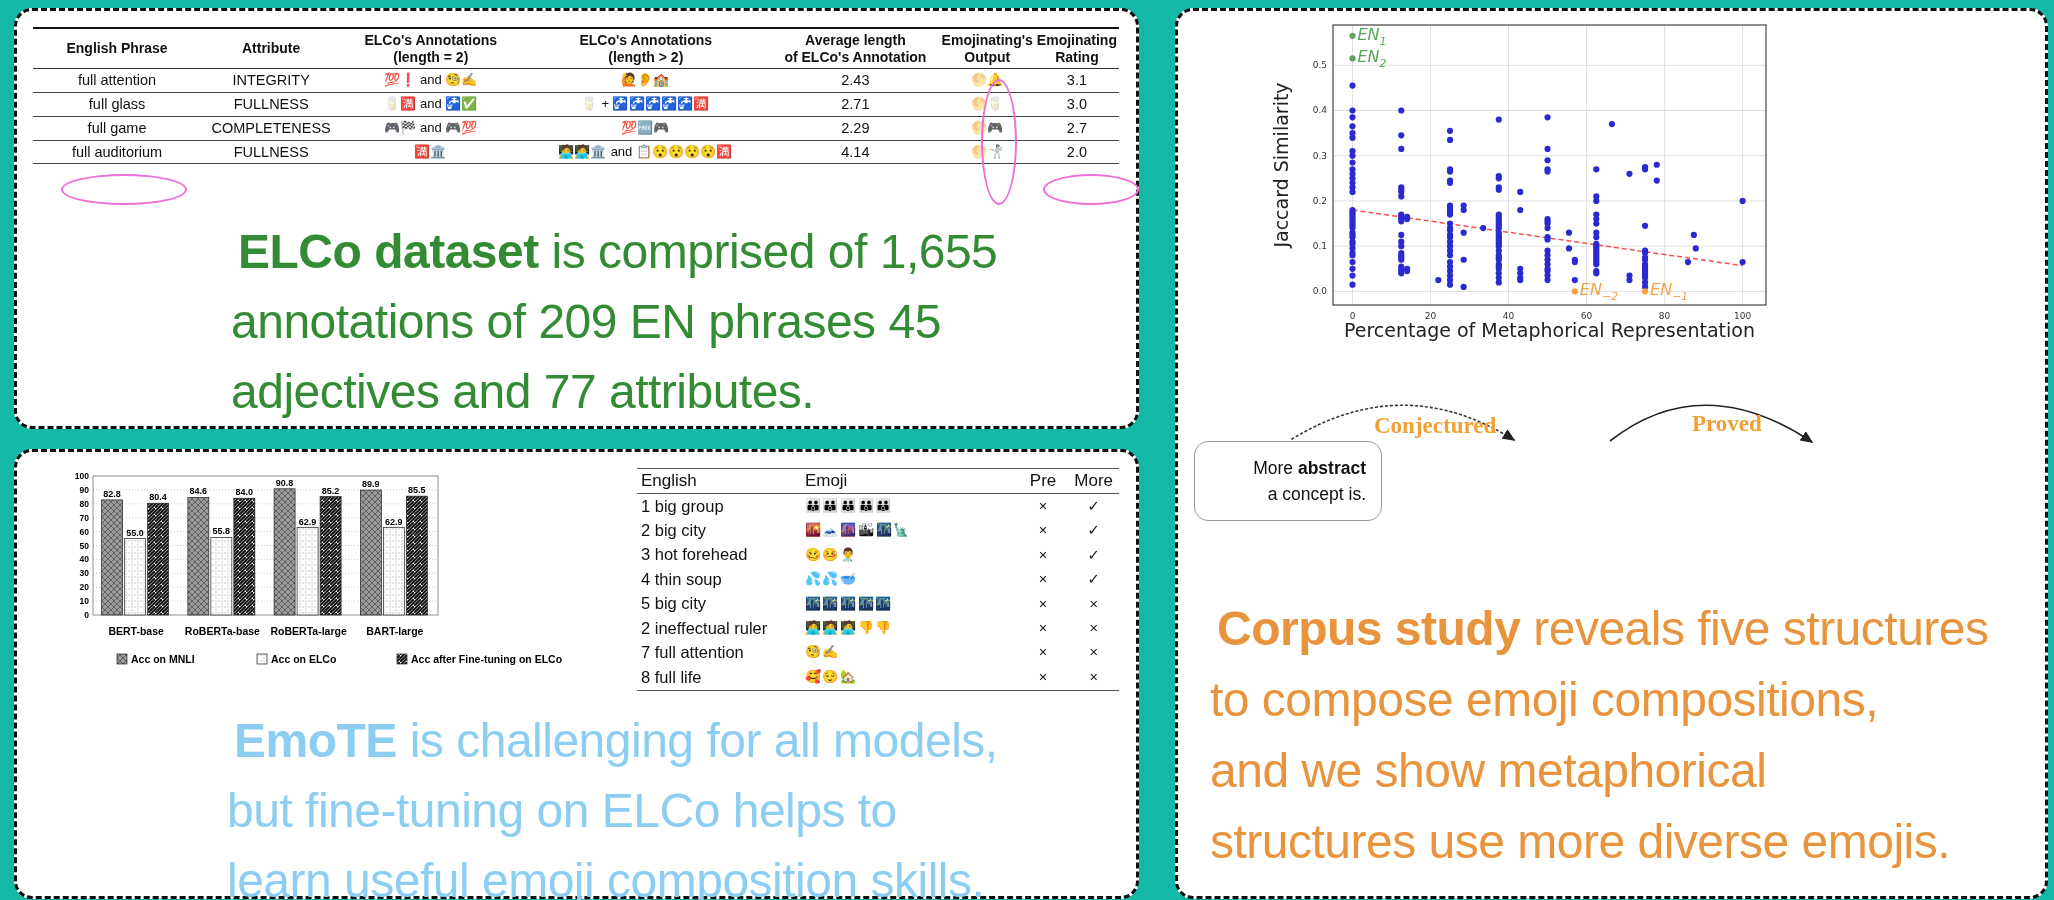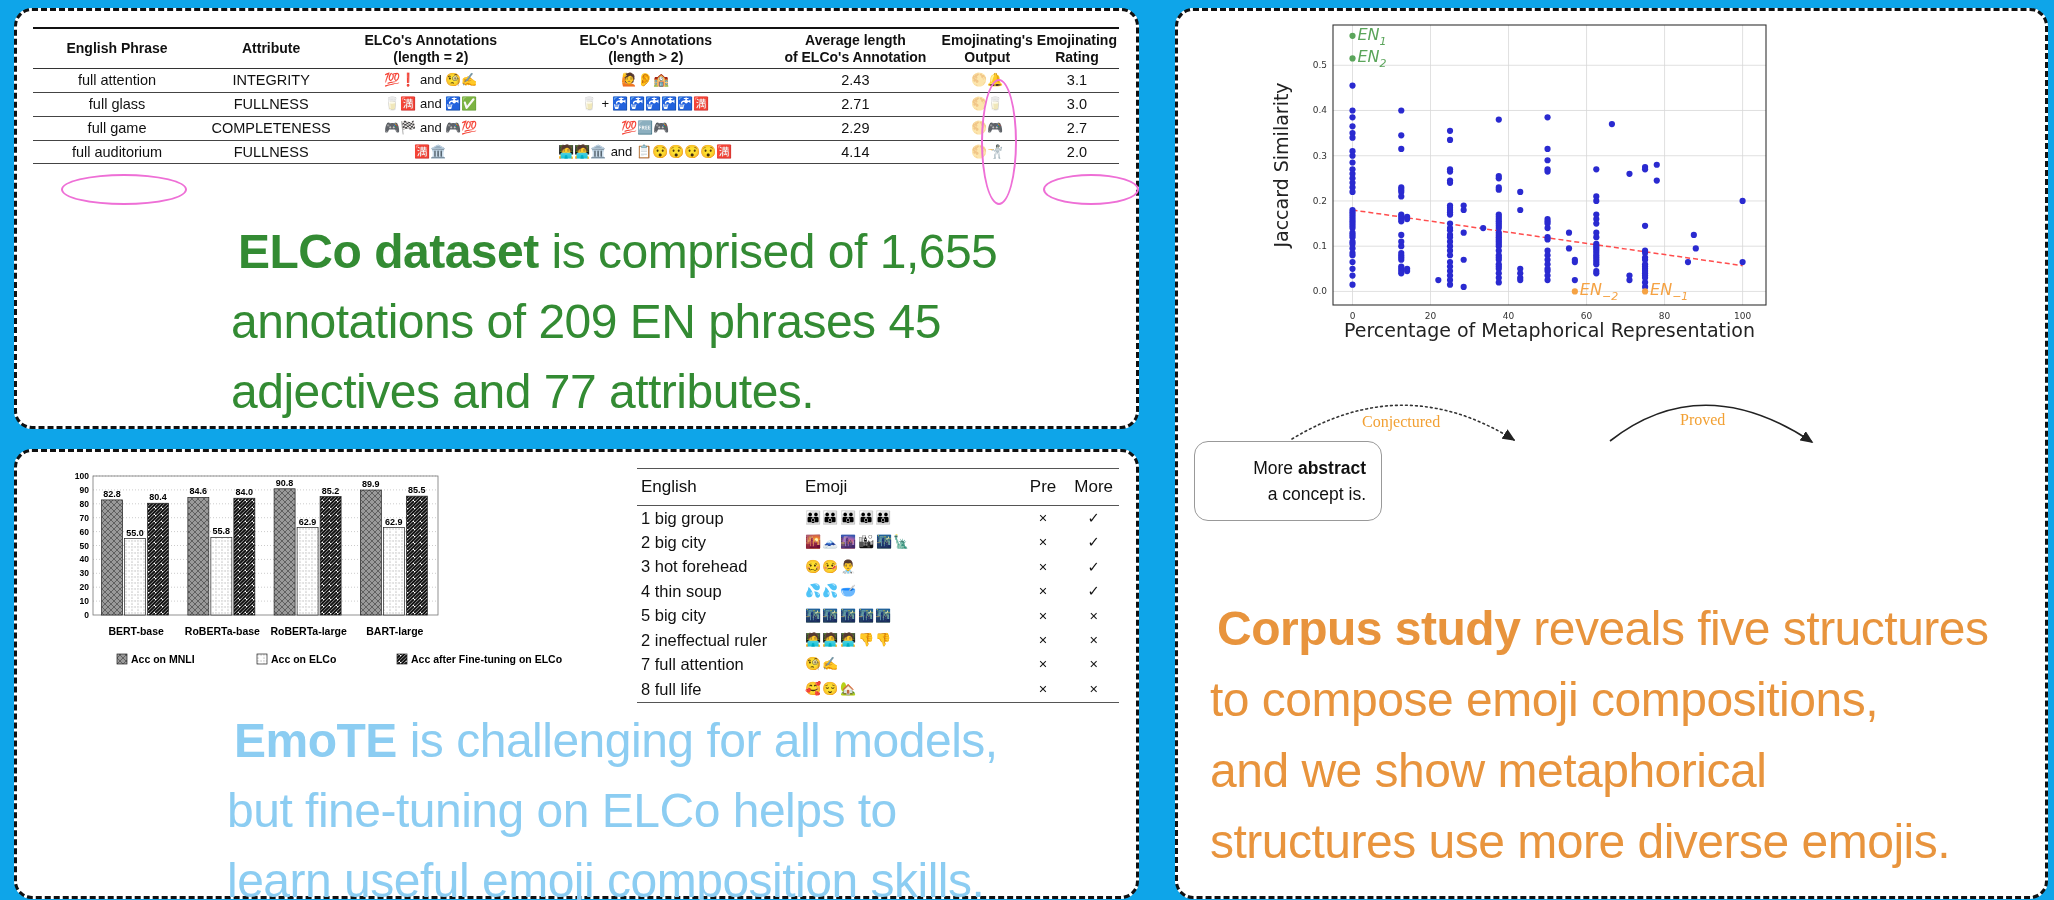--- a/index.html
+++ b/index.html
@@ -1,16 +1,16 @@
 <!DOCTYPE html>
 <html><head>
 <meta charset="utf-8">
 <style>
   html,body{margin:0;padding:0;background:#fff;}
-  .stage{position:relative;width:2054px;height:900px;background:#0ea5e9;overflow:hidden;
+  .stage{position:relative;width:2054px;height:900px;background:#14b8a6;overflow:hidden;
          font-family:"Liberation Sans",sans-serif;color:#111;}
   .panel{position:absolute;border:3px dashed #111;border-radius:18px;background:#fff;}
   #panel-elco{left:14px;top:8px;width:1119px;height:415px;}
   #panel-emote{left:14px;top:449px;width:1119px;height:444px;}
   #panel-corpus{left:1175px;top:8px;width:867px;height:885px;}
 
   
   .elco-table-wrap{position:absolute;left:16px;top:16px;width:1086px;}
   #elco-table{width:100%;border-collapse:collapse;border-top:2px solid #111;border-bottom:1.4px solid #333;}
   #elco-table th{font-size:14px;font-weight:bold;white-space:pre-line;line-height:1.18;
@@ -34,42 +34,42 @@
 
   
   #bar-svg{position:absolute;left:40px;top:14px;}
   .bt{font-size:8.5px;font-weight:bold;font-family:"Liberation Sans",sans-serif;}
   .bv{font-size:9px;font-weight:bold;font-family:"Liberation Sans",sans-serif;}
   .bc{font-size:10.5px;font-weight:bold;font-family:"Liberation Sans",sans-serif;}
 
   
   .emoji-table-wrap{position:absolute;left:620px;top:16px;width:482px;}
   #emoji-table{width:100%;border-collapse:collapse;border-top:1.5px solid #555;border-bottom:1.5px solid #555;}
-  #emoji-table th{font-size:17px;font-weight:normal;text-align:left;padding:8px 4px;border-bottom:1.5px solid #555;}
+  #emoji-table th{font-size:17px;font-weight:normal;text-align:left;padding:2px 4px;border-bottom:1.5px solid #555;}
   #emoji-table th:nth-child(3),#emoji-table th:nth-child(4){text-align:center;}
   #emoji-table td{font-size:16.5px;padding:1.5px 4px;line-height:1.3;}
   #emoji-table td:nth-child(2){font-size:13px;letter-spacing:1.5px;}
   #emoji-table td:nth-child(3),#emoji-table td:nth-child(4){text-align:center;font-size:14.5px;}
 
   
   #scatter-svg{position:absolute;left:80px;top:4px;}
   .st{font-size:9px;font-family:"DejaVu Sans",sans-serif;fill:#333;}
   .sxl{font-size:19px;font-family:"DejaVu Sans",sans-serif;fill:#222;}
   .sa{font-size:16px;font-style:italic;font-family:"DejaVu Sans",sans-serif;}
 
   
   .dbox{position:absolute;border:1.5px solid #999;border-radius:14px;background:#fff;
         padding:13px 15px;font-size:17.5px;line-height:1.5;color:#111;}
   .dbox .bb{font-weight:bold;}
   #dbox1{left:16px;top:430px;width:156px;height:52px;text-align:right;}
   #dbox2{left:291px;top:424px;width:154px;height:80px;}
   #dbox3{left:563px;top:430px;width:166px;height:52px;}
   #arrows-svg{position:absolute;left:0;top:360px;}
   .arrow-label{position:absolute;color:#f2a033;font-family:"Liberation Serif",serif;
-               font-weight:normal;font-size:16px;}
+               font-weight:bold;font-size:23px;margin-left:12px;}
   #lbl-conjectured{left:184px;top:402px;}
   #lbl-proved{left:502px;top:400px;}
 </style>
 </head>
 <body>
 
 <div class="stage">
 
   <div class="panel" id="panel-elco">
     <div class="elco-table-wrap">

